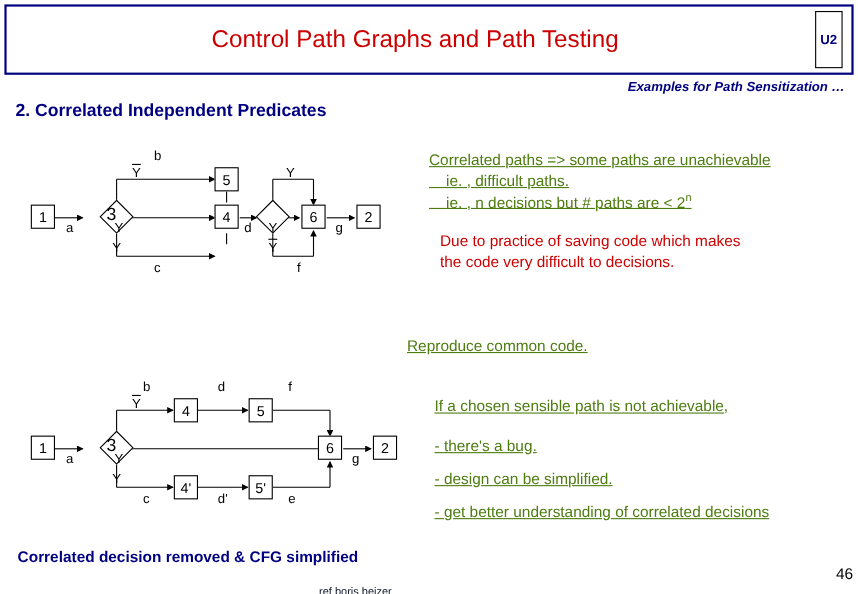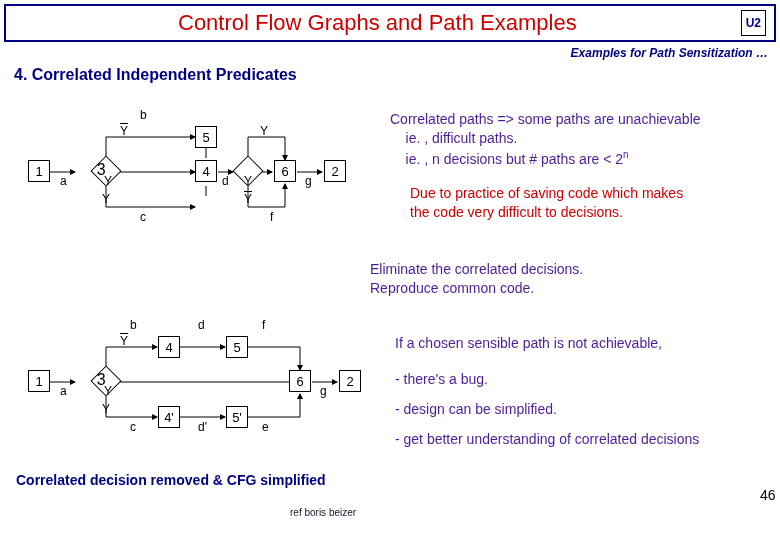--- a/index.html
+++ b/index.html
@@ -1,48 +1,48 @@
 <!DOCTYPE html>
 <html><head>
 <meta charset="utf-8">
 <style>
 * { box-sizing: border-box; margin: 0; padding: 0; }
 body { font-family: Arial, sans-serif; background: #fff; width: 780px; height: 540px; position: relative; overflow: hidden; }
 .titlebar { border: 2px solid #000080; margin: 4px; padding: 4px 8px; display: flex; justify-content: space-between; align-items: center; }
 .title { color: #cc0000; font-size: 22px; font-weight: normal; flex: 1; text-align: center; }
-.unit { color: #000080; font-size: 12px; font-weight: bold; border: 1px solid #000; padding: 5px 4px; background: #fff; }
+.unit { color: #000080; font-size: 12px; font-weight: bold; border: 1px solid #000; padding: 18px 4px; background: #fff; }
 .subtitle { color: #000080; font-size: 12px; font-weight: bold; font-style: italic; text-align: right; margin: 2px 12px 6px 0; }
 .sectitle { color: #000080; font-size: 16px; font-weight: bold; margin: 4px 10px 8px 14px; }
 .content { position: relative; width: 100%; height: 450px; }
 .abs { position: absolute; }
 .node { display: flex; align-items: center; justify-content: center; font-size: 13px; }
 .rect { border: 1px solid #000; background: #fff; }
 .sq { width: 22px; height: 22px; }
 .diamond { width: 22px; height: 22px; border: 1px solid #000; background: #fff; transform: rotate(45deg); }
 .diamond span { transform: rotate(-45deg); display: block; }
 .lbl { font-size: 12px; color: #000; }
 .ybar { font-size: 12px; color: #000; text-decoration: overline; }
 .elbl { font-size: 12px; color: #000; }
-.bluetxt { color: #4c1d95; font-size: 14px; line-height: 1.35; }
-.redtxt { color: #cc0000; font-size: 14px; line-height: 1.35; margin-left: 10px; }
+.bluetxt { color: #4d7c0f; font-size: 14px; line-height: 1.35; text-decoration: underline; }
+.redtxt { color: #cc0000; font-size: 14px; line-height: 1.35; }
 .boldblue { color: #000080; font-size: 14px; font-weight: bold; }
 .sup { font-size: 10px; vertical-align: super; }
 .refnote { color: #0f172a; font-size: 10px; margin-top: 20px; }
 .pagenum { font-size: 14px; }
 svg { overflow: visible; }
 </style>
 </head>
 <body>
 
 <div class="titlebar">
-  <span class="title">Control Flow Graphs and Path Examples</span>
+  <span class="title">Control Path Graphs and Path Testing</span>
   <span class="unit">U2</span>
 </div>
 <div class="subtitle">Examples for Path Sensitization …</div>
-<div class="sectitle">4. Correlated Independent Predicates</div>
+<div class="sectitle">2. Correlated Independent Predicates</div>
 
 <div class="content">
 
   <svg class="abs" style="left:0;top:0" width="380" height="170">
     <defs>
         <marker id="ah" markerWidth="6" markerHeight="6" refX="5" refY="3" orient="auto">
           <path d="M0,0 L6,3 L0,6 Z" fill="#000"></path>
         </marker>
       </defs>
     <line x1="50" y1="80" x2="75" y2="80" stroke="#000" marker-end="url(#ah)"></line>
@@ -100,21 +100,21 @@
 
   <div class="abs bluetxt" style="left:390px;top:18px;width:370px">
     <span>Correlated paths =&gt; some paths are unachievable</span><br>
     &nbsp;&nbsp;&nbsp;&nbsp;<span>ie. , difficult paths.</span><br>
     &nbsp;&nbsp;&nbsp;&nbsp;<span>ie. , n decisions but  # paths are &lt; 2</span><span class="sup">n</span>
   </div>
   <div class="abs redtxt" style="left:400px;top:92px;width:360px">
     <span>Due to practice of saving code which makes</span><br><span>the code very difficult to decisions.</span>
   </div>
   <div class="abs bluetxt" style="left:370px;top:168px;width:380px;font-weight:normal">
-    <span>Eliminate the correlated decisions.</span><br><span>Reproduce common code.</span>
+    <br><span>Reproduce common code.</span>
   </div>
 
   <svg class="abs" style="left:0;top:210px" width="380" height="160">
     <defs>
         <marker id="ah2" markerWidth="6" markerHeight="6" refX="5" refY="3" orient="auto">
           <path d="M0,0 L6,3 L0,6 Z" fill="#000"></path>
         </marker>
       </defs>
     <line x1="50" y1="80" x2="75" y2="80" stroke="#000" marker-end="url(#ah2)"></line>
     <line x1="106" y1="66" x2="106" y2="45" stroke="#000"></line>

